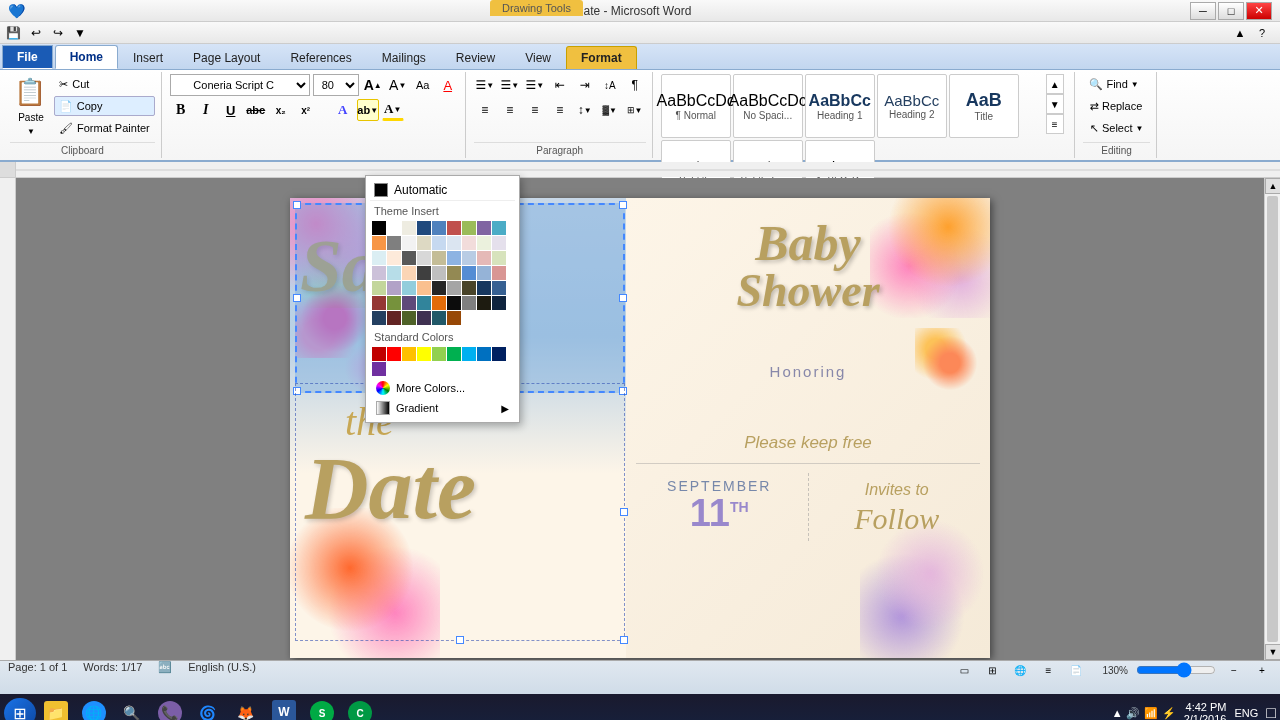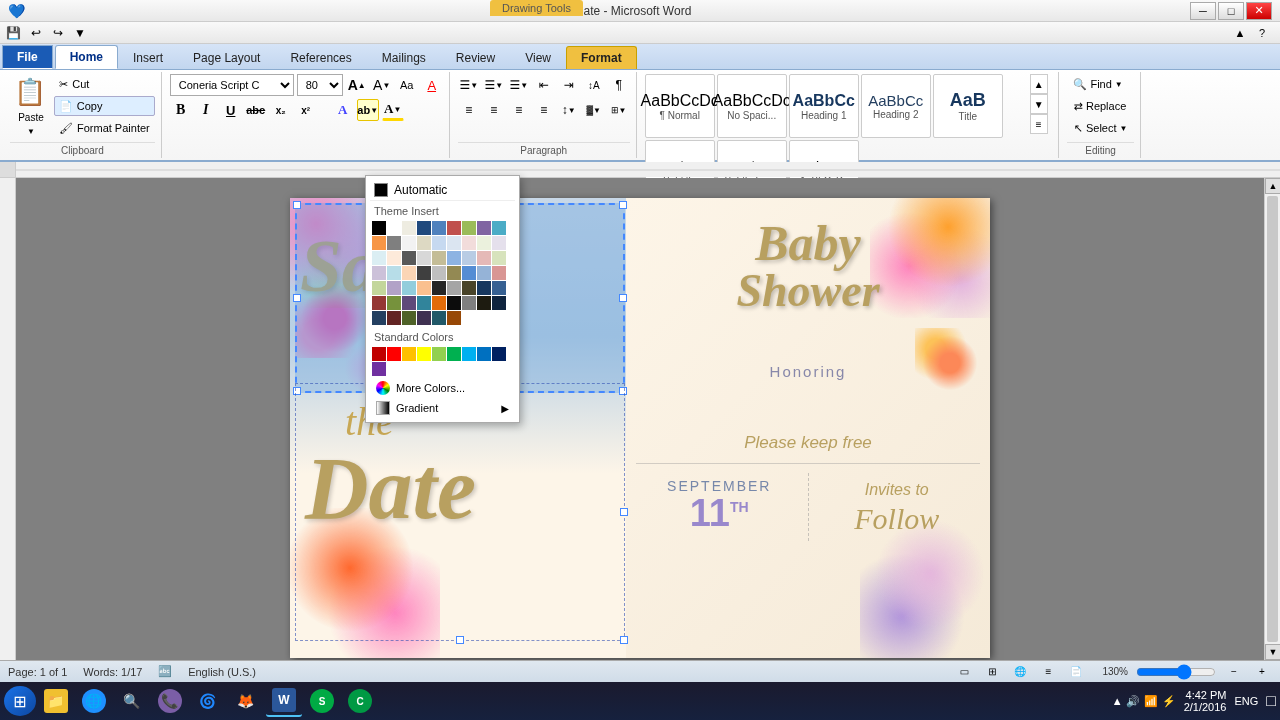--- a/index.html
+++ b/index.html
@@ -198,25 +198,25 @@
     .more-colors-row, .gradient-row {
       display: flex; align-items: center; gap: 6px; padding: 3px 6px;
       cursor: pointer; font-size: 11px;
     }
     .more-icon { width: 14px; height: 14px; border-radius: 50%; background: conic-gradient(red, yellow, green, cyan, blue, magenta, red); }
     .gradient-icon { width: 14px; height: 14px; background: linear-gradient(to right, white, black); border: 1px solid #aaa; }
     .submenu-arrow { margin-left: auto; font-size: 10px; }
 
     
     .status-bar {
-      height: 22px;
+      height: 34px;
       background: linear-gradient(to bottom, #e0e8f0, #d0dce8);
       display: flex;
-      align-items: center;
-      padding: 8px 8px;
+      align-items: flex-start;
+      padding: 0 8px;
       gap: 16px;
       border-top: 1px solid #aaa;
       font-size: 11px;
       color: #333;
     }
     .status-right { margin-left: auto; display: flex; align-items: center; gap: 8px; }
     .zoom-slider { width: 80px; height: 8px; cursor: pointer; }
     .view-btn { width: 20px; height: 18px; border: none; background: transparent; cursor: pointer; font-size: 10px; }
 
     
@@ -308,21 +308,21 @@
             <span>Format Painter</span>
         </button>
       </div>
     </div>
     <div class="ribbon-group-label">Clipboard</div>
   </div>
 
   <div class="ribbon-group" style="min-width:200px;">
     <div class="ribbon-group-content" style="flex-direction:column; gap:1px;">
       <div class="font-row">
-        <select class="font-select" style="width:124px;">
+        <select class="font-select" style="width:140px;text-align:center;">
           <option>Coneria Script C</option>
         </select>
         <select class="size-select">
           <option>80</option>
         </select>
         <button class="ribbon-small-btn" style="font-size:14px; font-weight:bold;">A<sup style="font-size:8px;">▲</sup></button>
         <button class="ribbon-small-btn" style="font-size:14px;">A<sup style="font-size:8px;">▼</sup></button>
         <button class="ribbon-small-btn" style="font-size:11px;">Aa</button>
         <button class="ribbon-small-btn" style="font-size:13px; text-decoration:underline; color:red;">A</button>
       </div>

